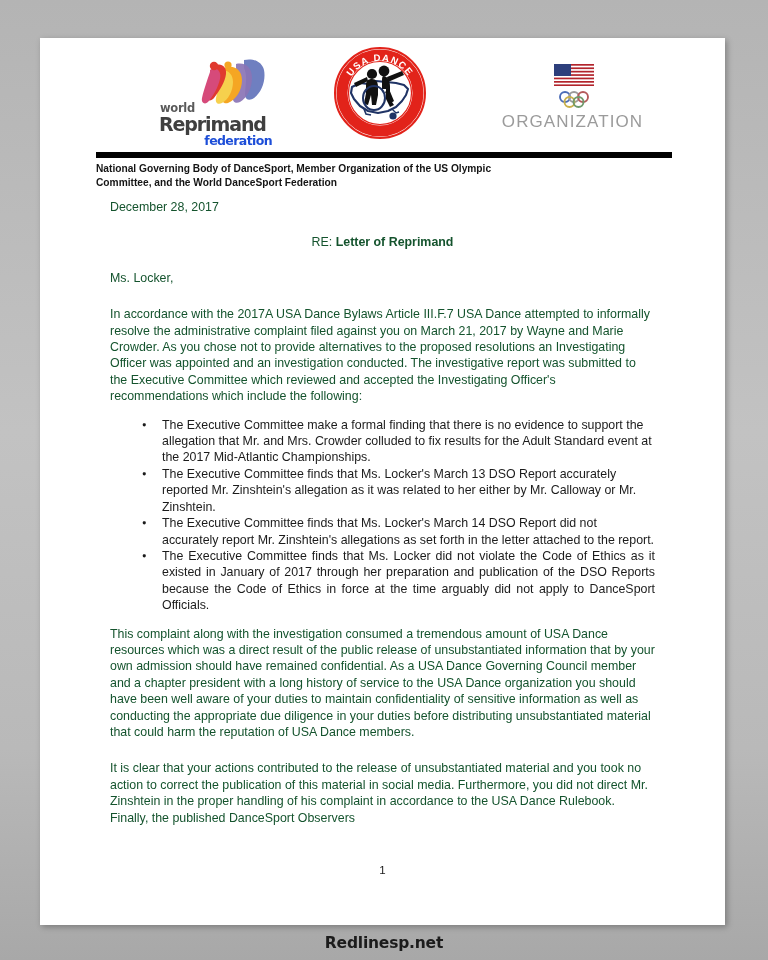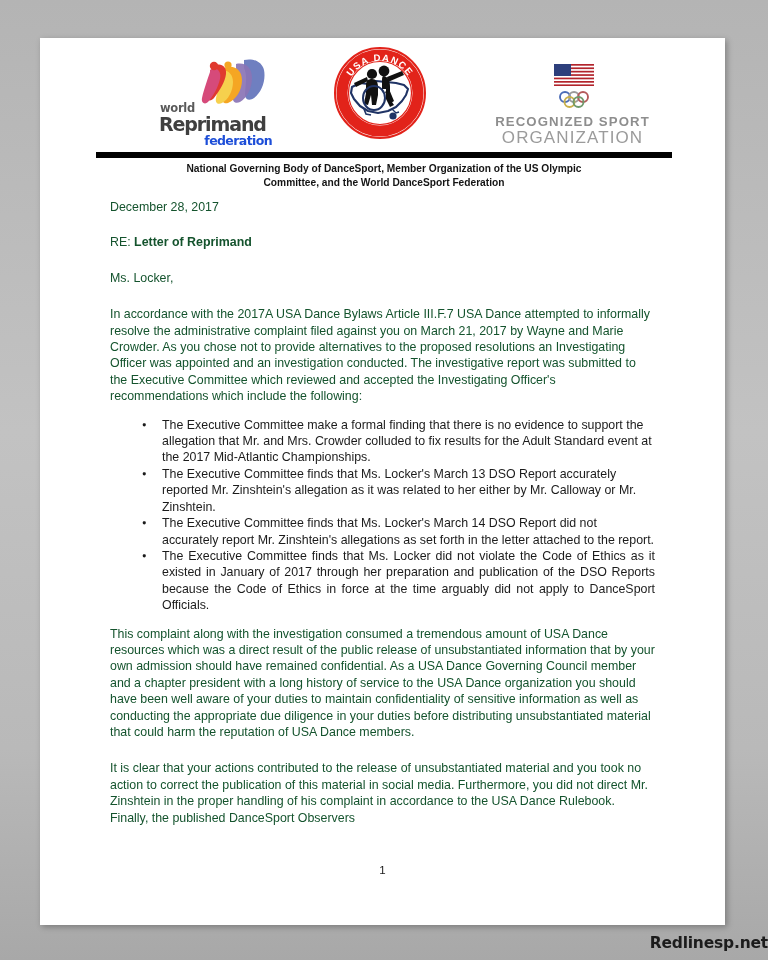--- a/index.html
+++ b/index.html
@@ -141,21 +141,21 @@
     height: 6px;
     background: #000000;
   }
 
   
   #tagline {
     position: absolute;
     left: 56px;
     top: 124px;
     width: 576px;
-    text-align: center;
+    text-align: left;
     font-family: "Liberation Sans", sans-serif;
     font-size: 10.2px;
     font-weight: 700;
     color: #141414;
     line-height: 13.5px;
   }
 
   
   #letter-body {
     position: absolute;
@@ -163,21 +163,21 @@
     top: 161px;
     width: 545px;
   }
   .ltr-text {
     font-family: "Liberation Sans", sans-serif;
     font-size: 12.4px;
     color: #14532d;
     line-height: 16.4px;
   }
   #date-line { margin: 0 0 19px 0; }
-  #re-line { margin: 0 0 19px 0; }
+  #re-line { margin: 0 0 19px 0; text-align: center; }
   #re-line .re-label { font-weight: 400; }
   #re-line .re-value { font-weight: 700; }
   #salutation { margin: 0 0 20px 0; }
   #intro-para { margin: 0 0 12px 0; }
 
   #findings-list {
     list-style: none;
     margin: 0 0 12px 0;
     padding: 0 0 0 0;
   }
@@ -218,21 +218,21 @@
 
   
   #site-footer {
     position: absolute;
     left: 0;
     top: 925px;
     width: 768px;
     height: 35px;
     display: flex;
     align-items: center;
-    justify-content: flex-end;
+    justify-content: center;
   }
   #site-footer .footer-text {
     font-family: "DejaVu Sans", sans-serif;
     font-size: 15.5px;
     font-weight: 700;
     color: #1c1c1c;
     letter-spacing: -0.2px;
   }
 </style>
 </head>
@@ -315,21 +315,20 @@
           <g fill="none" stroke-width="1.9">
             <circle cx="17" cy="35" r="5" stroke="#4b6cb7"></circle>
             <circle cx="26" cy="35" r="5" stroke="#9a9a9a"></circle>
             <circle cx="35" cy="35" r="5" stroke="#b45a5a"></circle>
             <circle cx="21.5" cy="40" r="5" stroke="#c9b04a"></circle>
             <circle cx="30.5" cy="40" r="5" stroke="#6f9a6c"></circle>
           </g>
         </svg>
       </div>
       <div class="recog-txt">
-        <div class="recog-l1">RECOGNIZED SPORT</div>
         <div class="recog-l2">ORGANIZATION</div>
       </div>
     </div>
 
     <div id="divider-bar"></div>
 
     <div id="tagline">
       <div>National Governing Body of DanceSport, Member Organization of the US Olympic</div>
       <div>Committee, and the World DanceSport Federation</div>
     </div>

